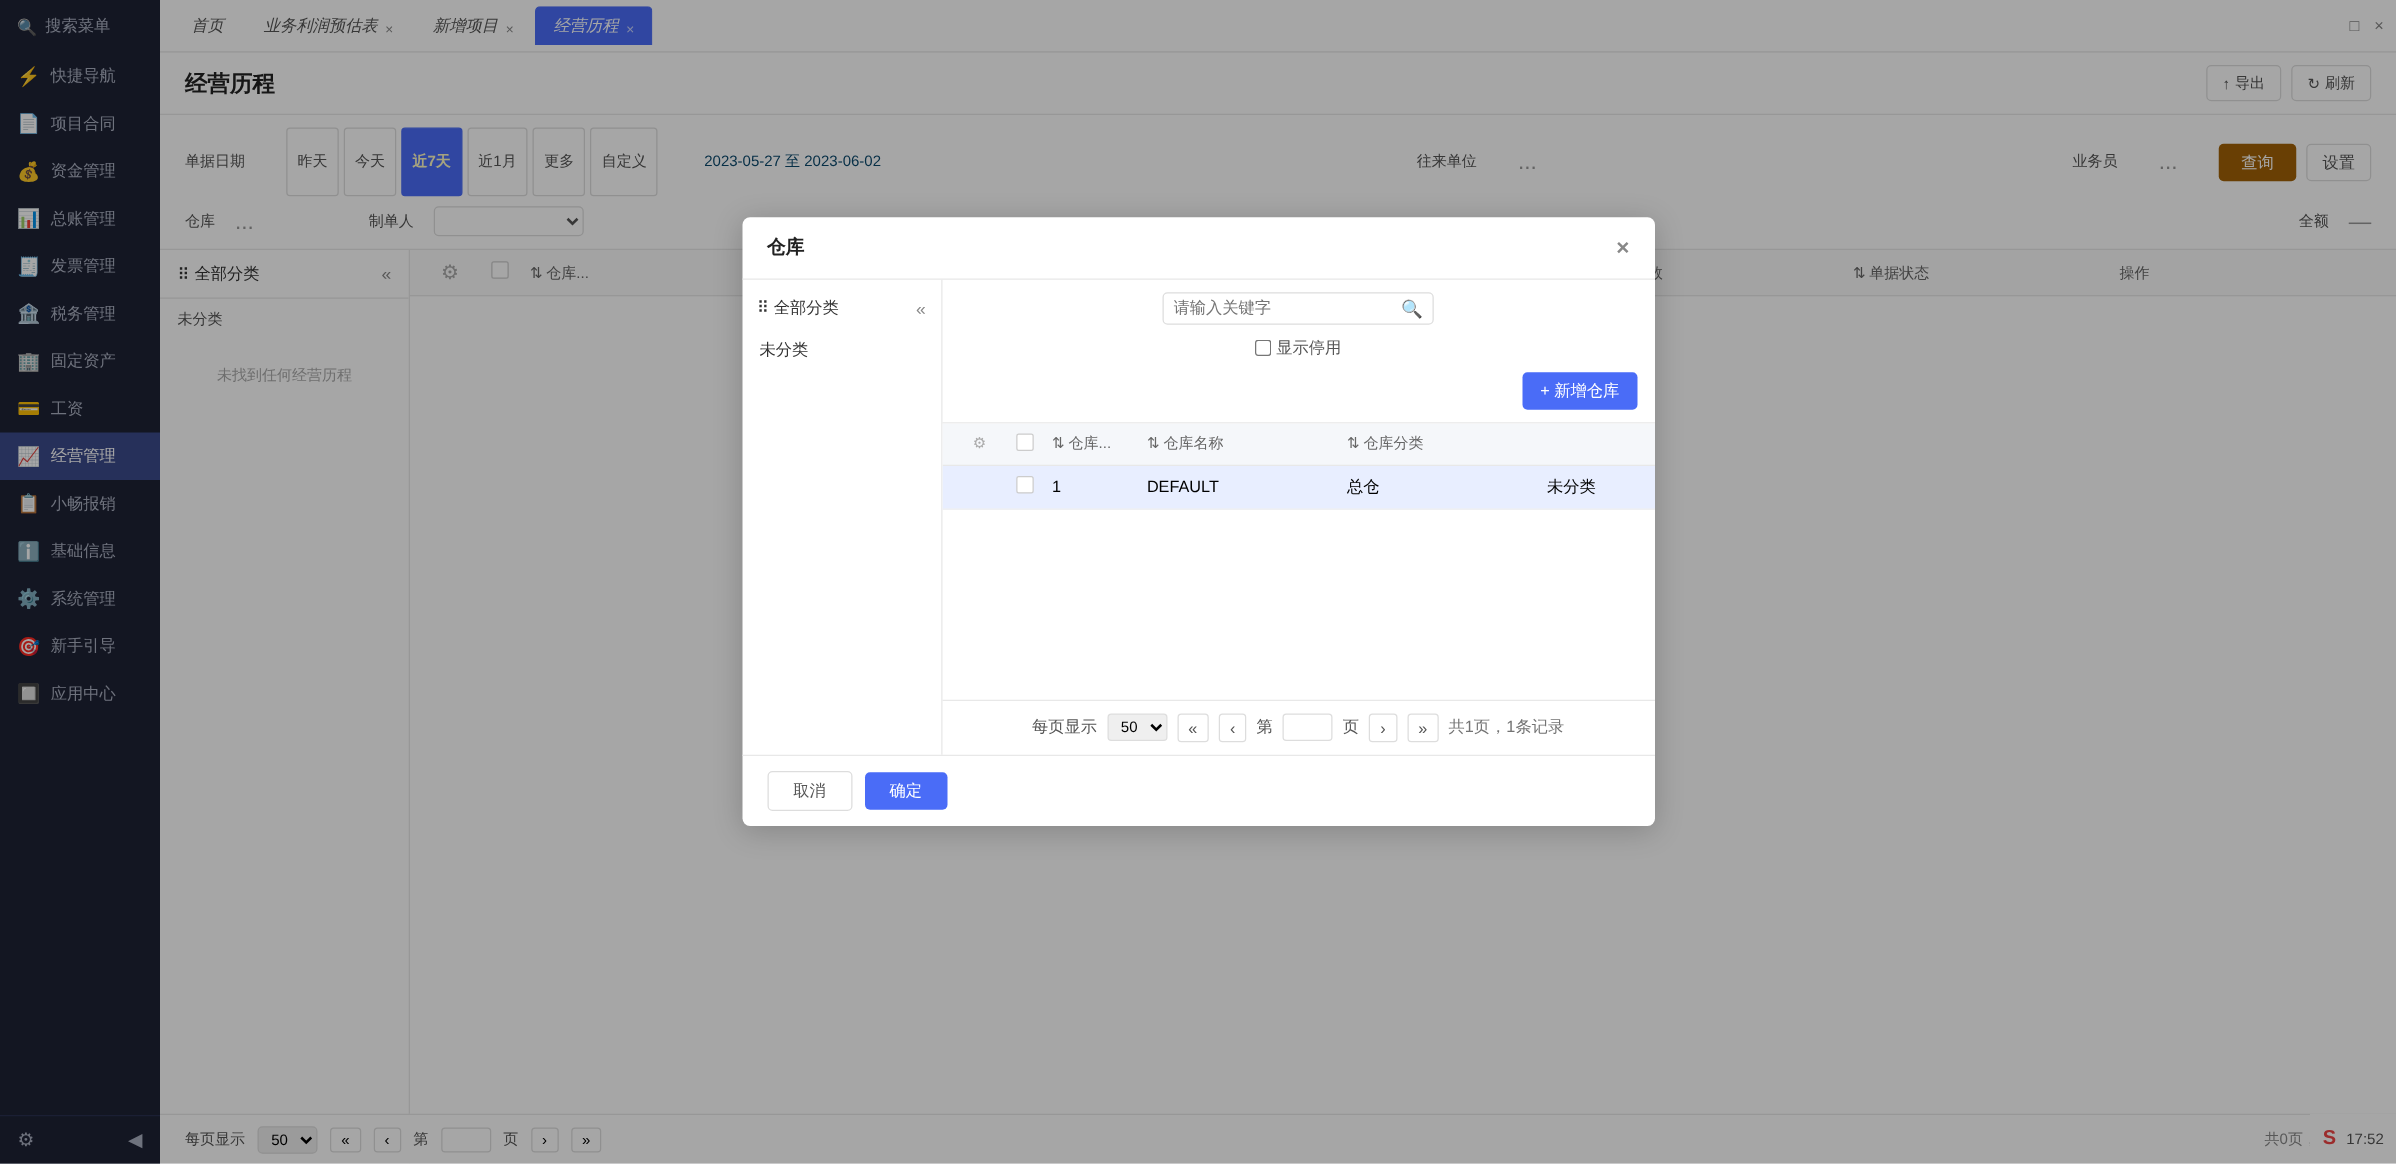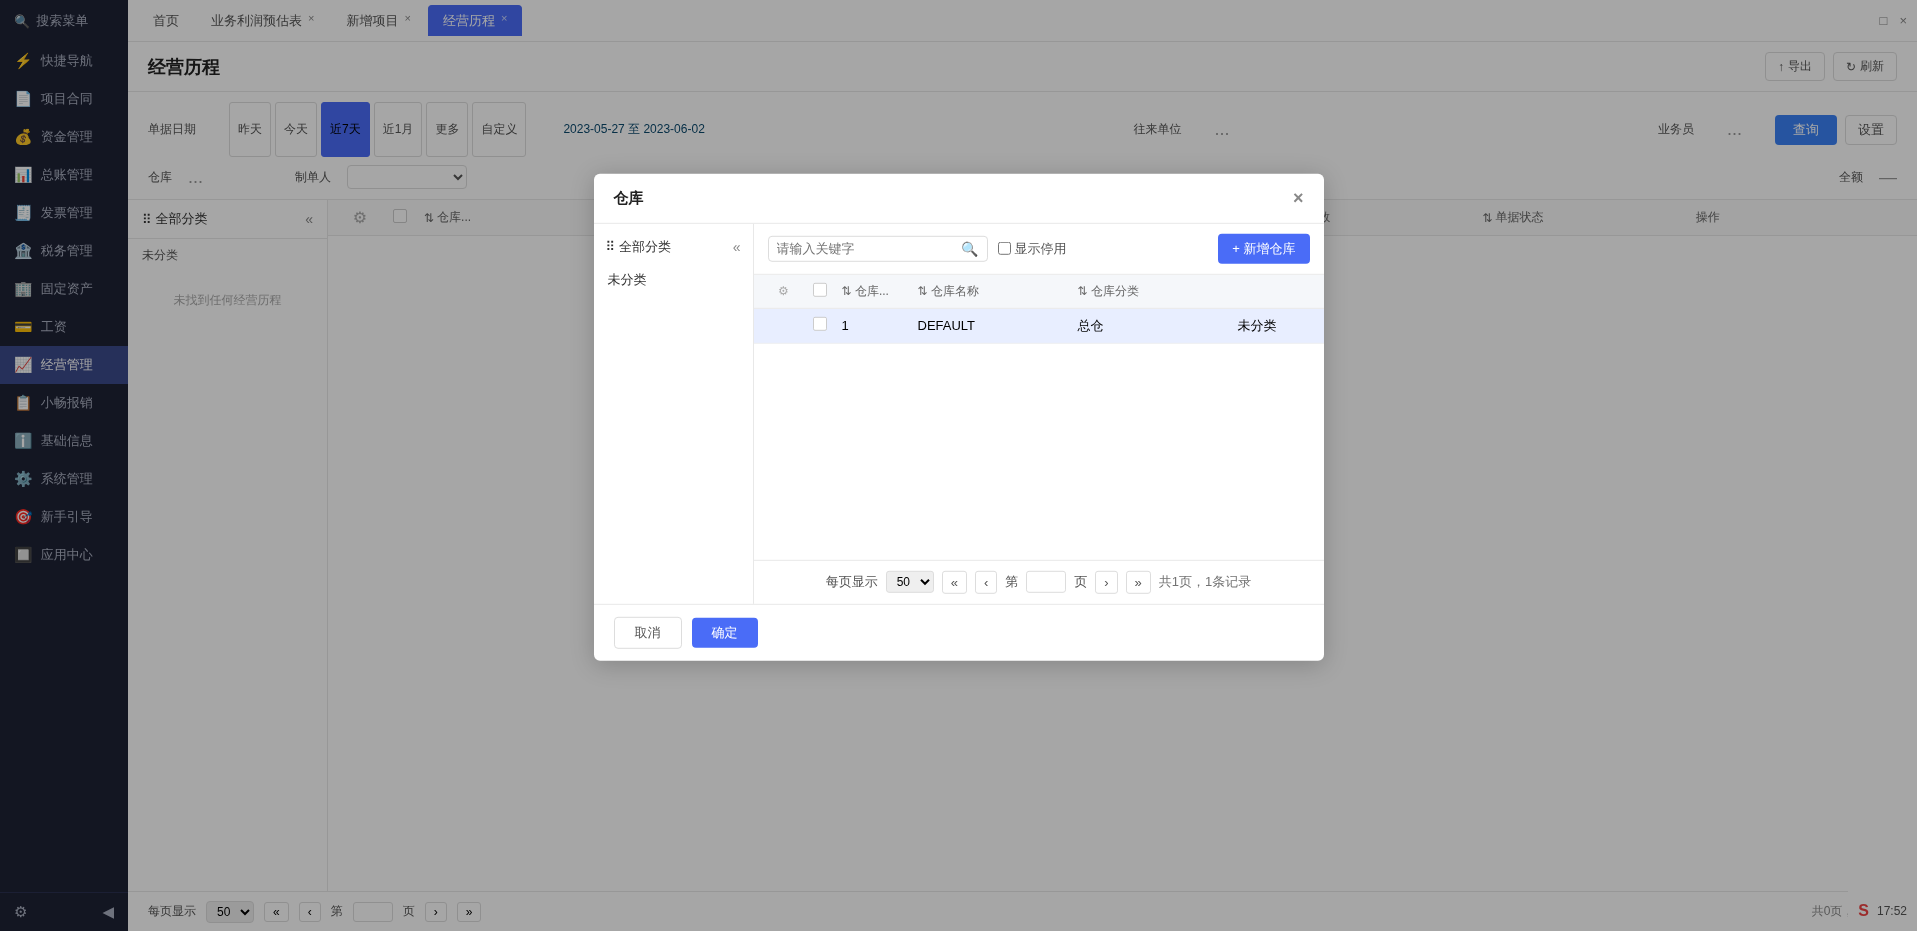--- a/index.html
+++ b/index.html
@@ -32,23 +32,23 @@
       background: #f0f2f5; display: flex; flex-direction: column;
     }
 
     
     .tab-bar {
       background: #fff; display: flex; align-items: center; height: 42px;
       border-bottom: 1px solid #e8e8e8; padding: 0 10px; gap: 2px;
       position: relative;
     }
     .tab {
-      display: flex; align-items: flex-start; gap: 6px; padding: 6px 14px;
+      display: flex; align-items: flex-end; gap: 6px; padding: 6px 14px;
       font-size: 13px; cursor: pointer; color: #555; border-radius: 4px 4px 0 0;
-      border: 1px solid transparent; border-bottom: none; background: transparent;
+      border: 1px solid transparent; border-bottom: none; background: transparent; font-style: italic;
     }
     .tab.active {
       background: #4a6cf7; color: #fff; border-color: #4a6cf7;
     }
     .tab .close-x { font-size: 11px; opacity: 0.7; }
     .tab-bar-right { margin-left: auto; display: flex; gap: 12px; align-items: center; color: #888; font-size: 13px; }
 
     
     .page-header {
       background: #fff; padding: 10px 20px; border-bottom: 1px solid #e8e8e8;
@@ -66,33 +66,33 @@
     .filter-area {
       background: #fff; padding: 10px 20px; border-bottom: 1px solid #e8e8e8;
     }
     .filter-row { display: flex; align-items: center; gap: 33px; margin-bottom: 8px; flex-wrap: wrap; }
     .filter-label { font-size: 12px; color: #555; white-space: nowrap; }
     .filter-date-btns { display: flex; gap: 4px; }
     .filter-date-btn {
       padding: 18px 8px; font-size: 12px; border: 1px solid #ddd;
       border-radius: 3px; cursor: pointer; background: #fff; color: #555;
     }
-    .filter-date-btn.active { background: #4a6cf7; color: #000000; border-color: #4a6cf7; }
+    .filter-date-btn.active { background: #4a6cf7; color: #fef9c3; border-color: #4a6cf7; font-weight: bold; }
     .filter-date-range { font-size: 12px; color: #0c4a6e; margin-left: 4px; }
     .filter-select {
       border: 1px solid #ddd; border-radius: 4px; padding: 3px 8px;
       font-size: 12px; color: #555; background: #fff; cursor: pointer;
       min-width: 120px;
     }
     .filter-dots { color: #999; font-size: 18px; cursor: pointer; }
     .filter-right-btn {
       margin-left: auto; display: flex; gap: 8px;
     }
     .btn-query {
-      background: #3b82f6; color: #fff; border: none; border-radius: 4px;
+      background: #a16207; color: #fff; border: none; border-radius: 4px;
       padding: 5px 18px; font-size: 13px; cursor: pointer;
     }
     .btn-settings {
       background: #fff; color: #555; border: 1px solid #ddd; border-radius: 4px;
       padding: 5px 12px; font-size: 13px; cursor: pointer;
     }
     .filter-row2 { display: flex; align-items: center; gap: 16px; flex-wrap: wrap; }
 
     
     .content-area {
@@ -184,20 +184,21 @@
       padding: 4px 12px 8px; font-size: 13px; color: #333;
     }
     .modal-left-collapse { cursor: pointer; color: #888; font-size: 14px; }
     .modal-left-item {
       padding: 7px 14px; font-size: 13px; color: #333; cursor: pointer;
     }
     .modal-right { flex: 1; display: flex; flex-direction: column; }
     .modal-toolbar {
       display: flex; align-items: center; padding: 10px 14px; gap: 10px;
       border-bottom: 1px solid #e8e8e8;
+      flex-direction: column;
     }
     .modal-search {
       display: flex; align-items: center; border: 1px solid #ddd; border-radius: 4px;
       padding: 4px 8px; gap: 6px; flex: 1; max-width: 220px;
     }
     .modal-search input {
       border: none; outline: none; font-size: 13px; color: #333; width: 100%;
       background: transparent;
     }
     .modal-search-icon { color: #aaa; font-size: 14px; }

